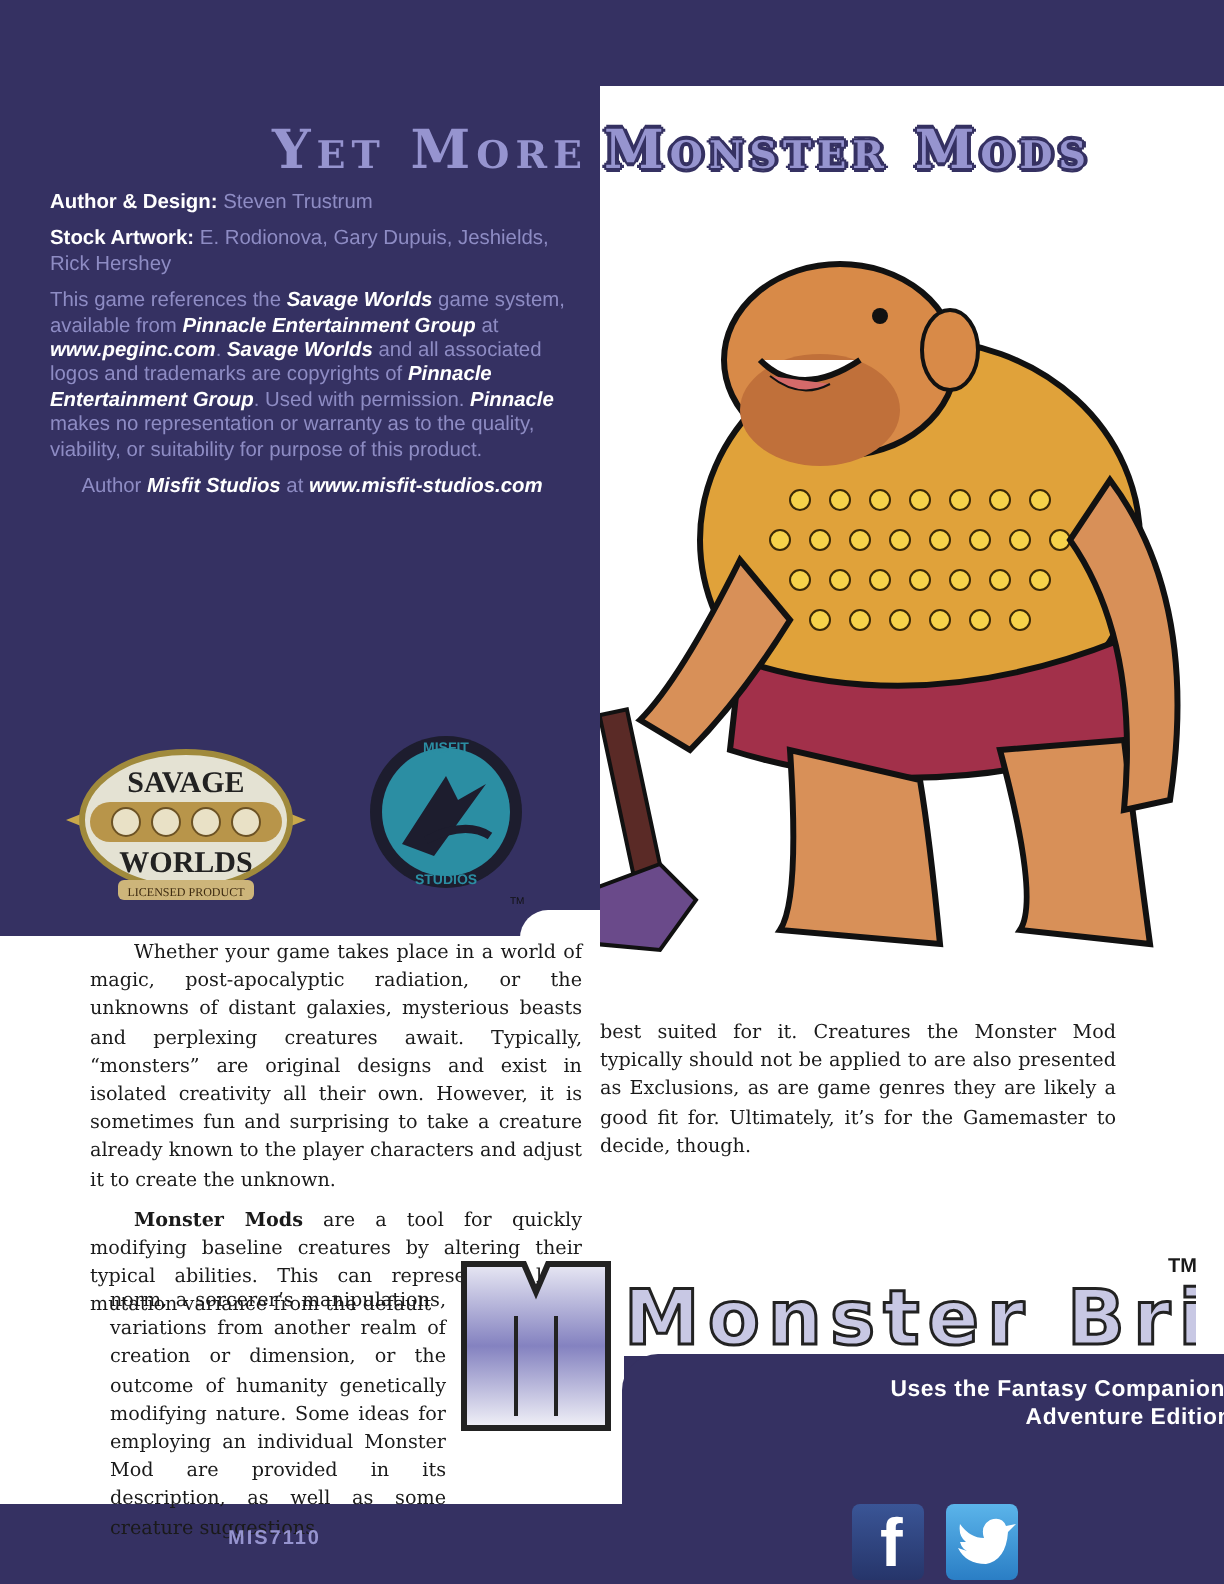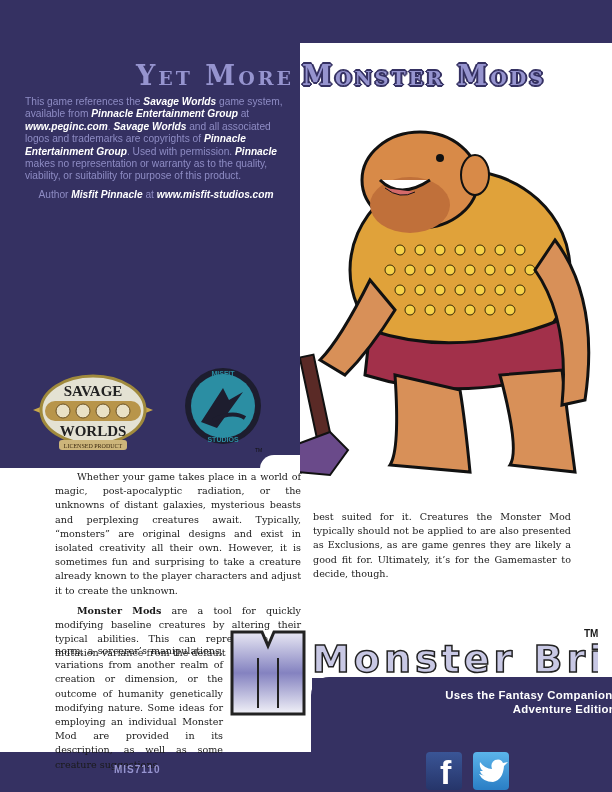--- a/index.html
+++ b/index.html
@@ -50,23 +50,23 @@
     position: absolute; left: 183px; top: 362px; width: 80px; height: 92px;
   }
   .monster {
     position: absolute; left: 300px; top: 120px; width: 312px; height: 380px;
   }
   .body-text {
     font-family: "DejaVu Serif", serif; font-size: 9.6px; line-height: 14.2px;
     color: #1a1a1a; text-align: justify; position: absolute;
   }
   .body-text p { margin: 0 0 6px 0; text-indent: 22px; }
-  .col1 { left: 55px; top: 470px; width: 246px; }
+  .col1 { left: 45px; top: 470px; width: 246px; }
   .col1b { left: 55px; top: 644px; width: 168px; }
-  .col2 { left: 313px; top: 510px; width: 258px; }
+  .col2 { left: 300px; top: 510px; width: 258px; }
   .mb-logo {
     position: absolute; left: 228px; top: 628px; width: 370px; height: 90px;
   }
   .brief-panel {
     position: absolute; left: 311px; top: 677px; width: 301px; height: 115px;
     background: #353162; border-top-left-radius: 18px;
   }
   .brief-text {
     position: absolute; left: 311px; top: 688px; width: 305px;
     text-align: right; color: #ffffff; font-weight: bold; font-size: 11.4px;
@@ -89,22 +89,30 @@
 <div class="white-mid"></div>
 <div class="white-body"></div>
 <div class="notch2"></div>
 
 <div class="title">
   <span class="t1">Yet More</span>
   <span class="t2">Monster Mods</span>
 </div>
 
 <div class="credits">
+  <p>
+    <b class="w">Author &amp; Design:</b>
+    <span>Steven Trustrum</span>
+  </p>
+  <p>
+    <b class="w">Stock Artwork:</b>
+    <span>E. Rodionova, Gary Dupuis, Jeshields, Rick Hershey</span>
+  </p>
   <p><span>This game references the </span><span class="bi">Savage Worlds</span><span> game system, available from </span><span class="bi">Pinnacle Entertainment Group</span><span> at </span><span class="bi">www.peginc.com</span><span>. </span><span class="bi">Savage Worlds</span><span> and all associated logos and trademarks are copyrights of </span><span class="bi">Pinnacle Entertainment Group</span><span>. Used with permission. </span><span class="bi">Pinnacle</span><span> makes no representation or warranty as to the quality, viability, or suitability for purpose of this product.</span></p>
-  <p class="visit"><span>Author </span><span class="bi">Misfit Pinnacle</span><span> at </span><span class="bi">www.misfit-studios.com</span></p>
+  <p class="visit"><span>Author </span><span class="bi">Misfit Studios</span><span> at </span><span class="bi">www.misfit-studios.com</span></p>
 </div>
 
 <svg class="logo-sw" viewBox="0 0 120 82">
   <polygon points="0,40 20,32 20,48" fill="#c9a84a"></polygon>
   <polygon points="120,40 100,32 100,48" fill="#c9a84a"></polygon>
   <ellipse cx="60" cy="40" rx="52" ry="34" fill="#e4e2d3" stroke="#a08a3c" stroke-width="3"></ellipse>
   <rect x="12" y="31" width="96" height="20" rx="10" fill="#b8954a"></rect>
   <circle cx="30" cy="41" r="7" fill="#e9e1c6" stroke="#6c5224"></circle>
   <circle cx="50" cy="41" r="7" fill="#e9e1c6" stroke="#6c5224"></circle>
   <circle cx="70" cy="41" r="7" fill="#e9e1c6" stroke="#6c5224"></circle>

